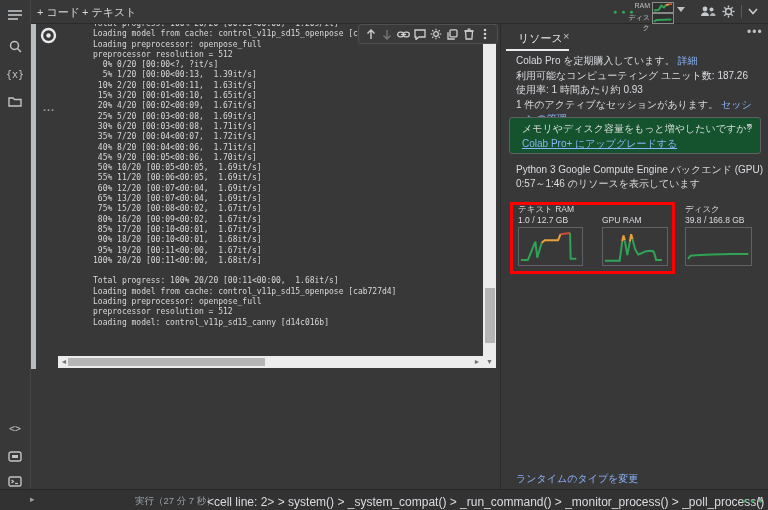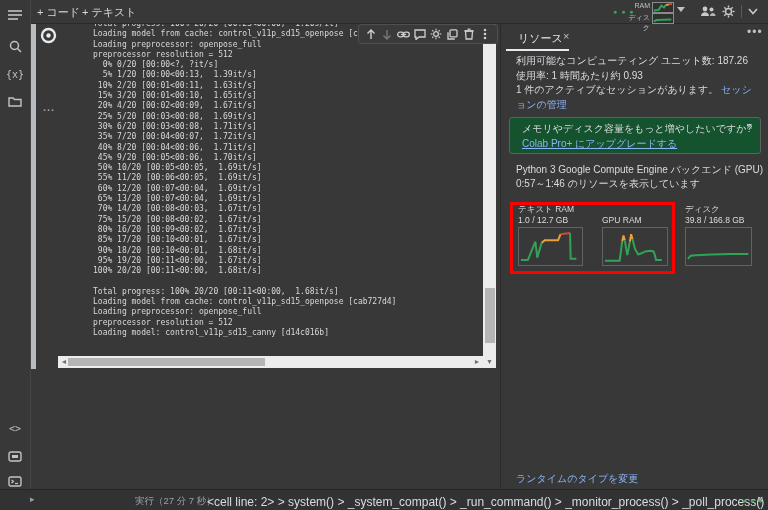--- a/index.html
+++ b/index.html
@@ -185,21 +185,20 @@
         <div class="out-line"> 20% 4/20 [00:02&lt;00:09,  1.67it/s]</div>
         <div class="out-line"> 25% 5/20 [00:03&lt;00:08,  1.69it/s]</div>
         <div class="out-line"> 30% 6/20 [00:03&lt;00:08,  1.71it/s]</div>
         <div class="out-line"> 35% 7/20 [00:04&lt;00:07,  1.72it/s]</div>
         <div class="out-line"> 40% 8/20 [00:04&lt;00:06,  1.71it/s]</div>
         <div class="out-line"> 45% 9/20 [00:05&lt;00:06,  1.70it/s]</div>
         <div class="out-line"> 50% 10/20 [00:05&lt;00:05,  1.69it/s]</div>
         <div class="out-line"> 55% 11/20 [00:06&lt;00:05,  1.69it/s]</div>
         <div class="out-line"> 60% 12/20 [00:07&lt;00:04,  1.69it/s]</div>
         <div class="out-line"> 65% 13/20 [00:07&lt;00:04,  1.69it/s]</div>
-        <div class="out-line"> 70% 14/20 [00:08&lt;00:03,  1.67it/s]</div>
         <div class="out-line"> 75% 15/20 [00:08&lt;00:02,  1.67it/s]</div>
         <div class="out-line"> 80% 16/20 [00:09&lt;00:02,  1.67it/s]</div>
         <div class="out-line"> 85% 17/20 [00:10&lt;00:01,  1.67it/s]</div>
         <div class="out-line"> 90% 18/20 [00:10&lt;00:01,  1.68it/s]</div>
         <div class="out-line"> 95% 19/20 [00:11&lt;00:00,  1.67it/s]</div>
         <div class="out-line">100% 20/20 [00:11&lt;00:00,  1.68it/s]</div>
         <div class="out-line">&nbsp;</div>
         <div class="out-line">Total progress: 100% 20/20 [00:11&lt;00:00,  1.68it/s]</div>
         <div class="out-line">Loading model from cache: control_v11p_sd15_openpose [cab727d4]</div>
         <div class="out-line">Loading preprocessor: openpose_full</div>
@@ -284,20 +283,21 @@
     <div class="abs harrow" style="left:441px;">►</div>
   </div>
 
   <div class="abs panel">
     <div class="abs tab-title">リソース</div>
     <div class="abs tab-close">×</div>
     <div class="abs tab-underline"></div>
     <div class="abs panel-more">•••</div>
 
     <div class="abs info">
+      <div><span>Colab Pro を定期購入しています。</span> <span class="lnk">詳細</span></div>
       <div>利用可能なコンピューティング ユニット数: 187.26</div>
       <div>使用率: 1 時間あたり約 0.93</div>
       <div><span>1 件のアクティブなセッションがあります。</span> <span class="lnk">セッションの管理</span></div>
     </div>
 
     <div class="abs upgrade-box">
       <div class="abs up-q">メモリやディスク容量をもっと増やしたいですか?</div>
       <div class="abs up-l lnk">Colab Pro+ にアップグレードする</div>
       <div class="abs up-x">×</div>
     </div>

